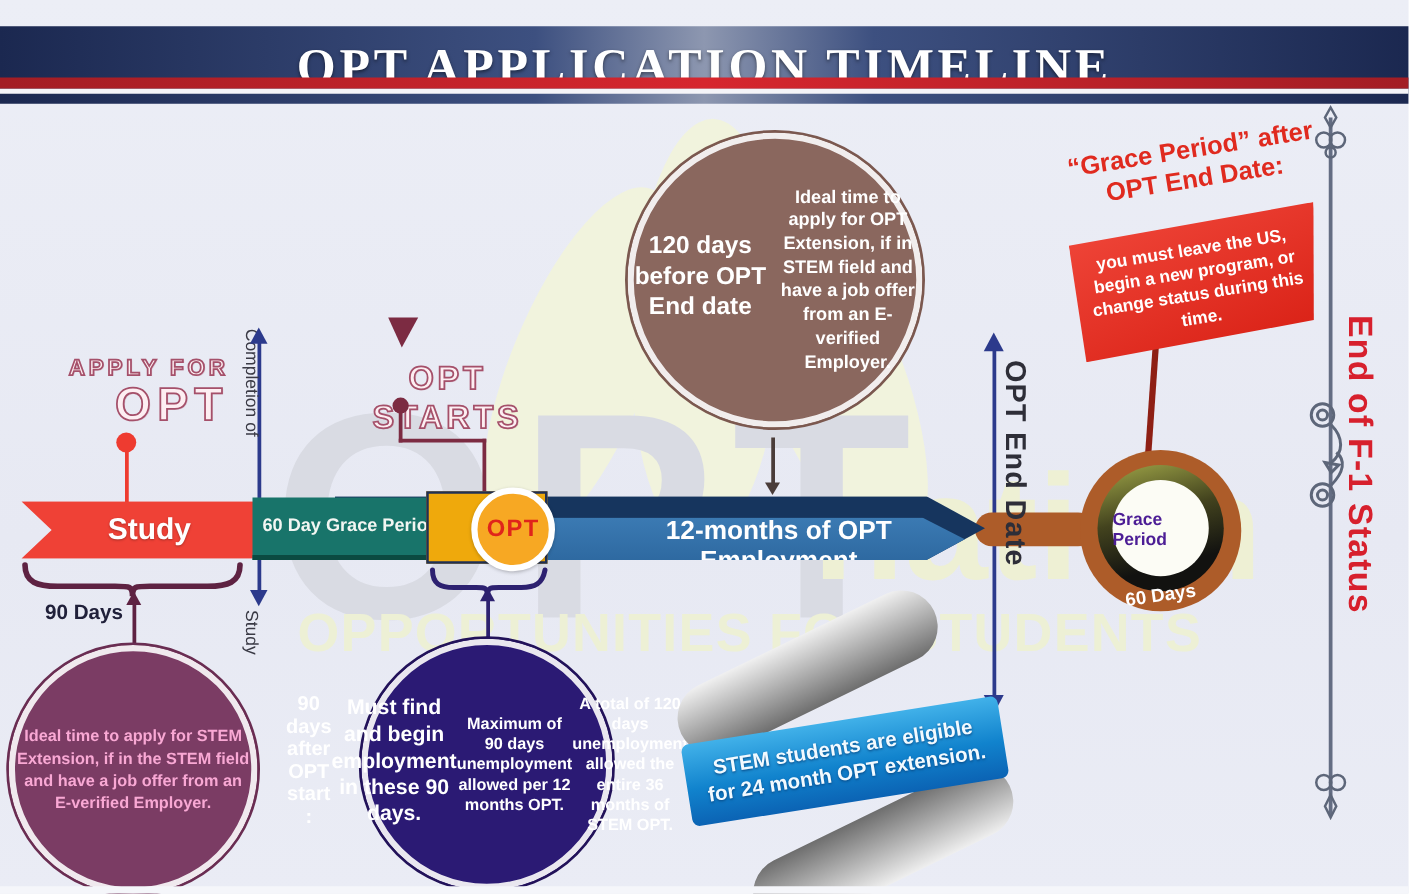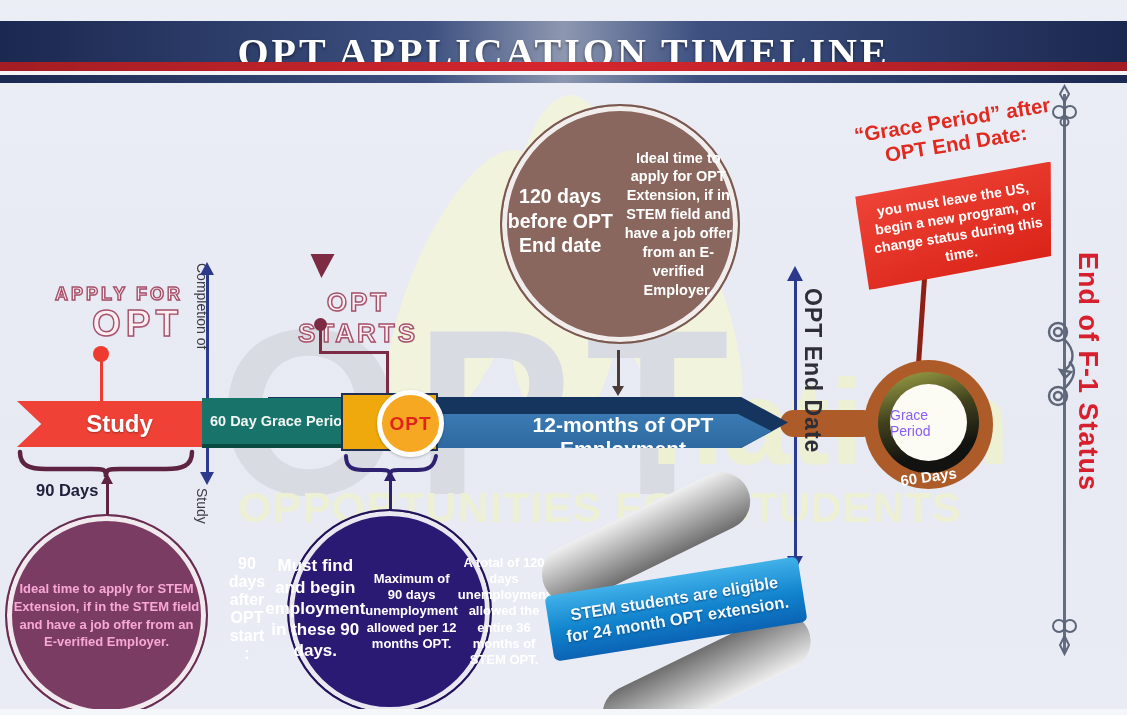--- a/index.html
+++ b/index.html
@@ -44,21 +44,21 @@
     display:flex; align-items:center; justify-content:center; }
   .opt-badge span { color:#e0241b; font-weight:800; font-size:19px; letter-spacing:1px; }
 
   
   .grace-stem { position:absolute; left:780px; top:410px; width:96px; height:27px; background:#ad5c29; border-radius:14px; z-index:4; }
   .grace-circle { position:absolute; left:864px; top:360px; width:129px; height:129px; border-radius:50%; background:#ad5c29; z-index:5; }
   .grace-ring { position:absolute; left:14px; top:12px; width:101px; height:101px; border-radius:50%;
     background:linear-gradient(165deg,#8e9340 8%,#43431e 40%,#121210 75%); }
   .grace-inner { position:absolute; left:26px; top:24px; width:77px; height:77px; border-radius:50%; background:#fcfcf5;
     display:flex; align-items:center; justify-content:center; }
-  .grace-inner span { color:#8b5cf6; font-weight:400; font-size:14px; }
+  .grace-inner span { color:#4c1d95; font-weight:700; font-size:14px; }
   .grace-days { position:absolute; left:0; bottom:4px; width:100%; text-align:center; color:#fff; font-weight:bold; font-size:15px; transform:rotate(-8deg); }
 
   
   .flag-pole { position:absolute; left:920px; top:248px; width:5px; height:118px; background:#8e1f14; transform:rotate(4deg); z-index:5; }
   .flag { position:absolute; left:858px; top:170px; width:198px; height:112px; z-index:6;
     background:linear-gradient(160deg,#f0473a,#d81f14); transform:rotate(-5deg);
     clip-path:polygon(0 16%,100% 0,96% 84%,3% 100%); display:flex; align-items:center; justify-content:center; }
   .flag-text { width:180px; text-align:center; color:#fff; font-weight:800; font-size:14px; line-height:1.3; transform:rotate(-4deg); }
   .flag-heading { position:absolute; left:834px; top:108px; width:240px; text-align:center; transform:rotate(-9deg);
     color:#e02a1f; font-weight:800; font-size:20.5px; line-height:1.15; z-index:6; }

